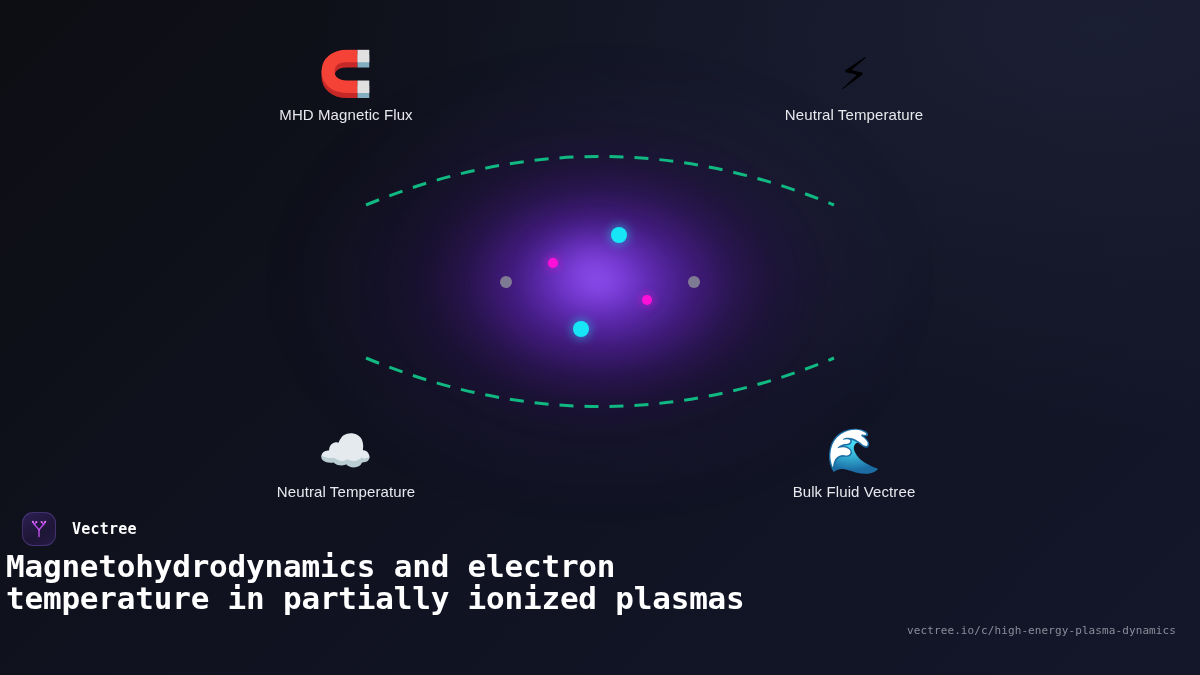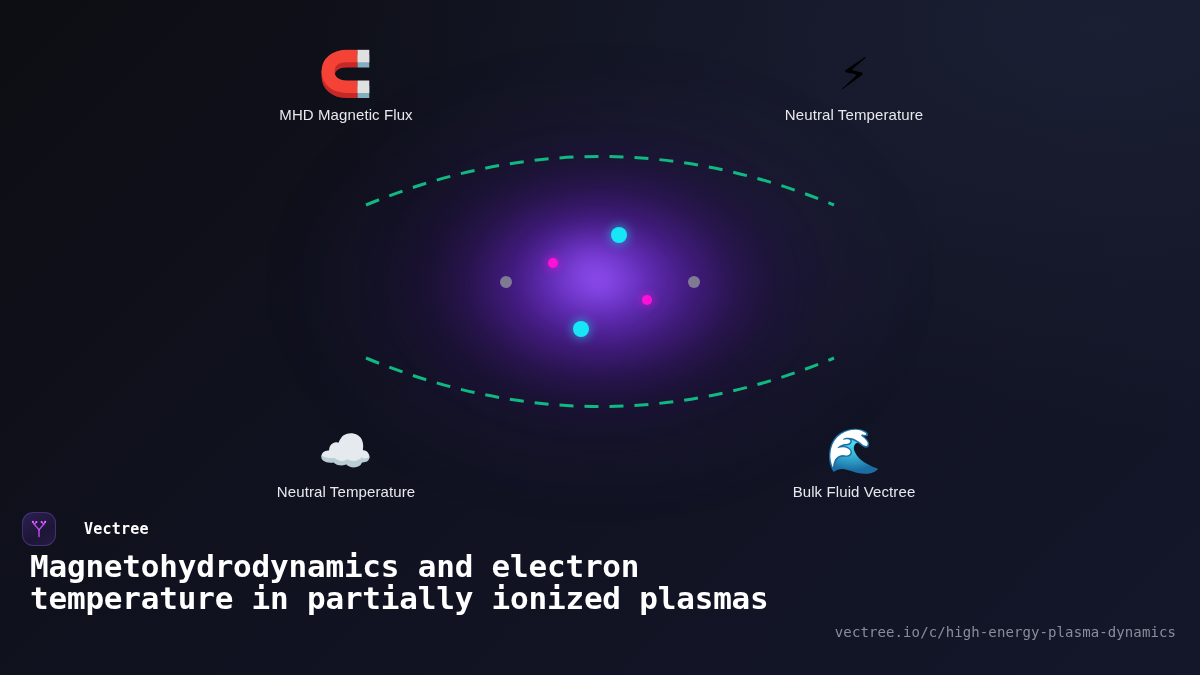--- a/index.html
+++ b/index.html
@@ -112,54 +112,54 @@
   #node-tr { left:854px; top:48px; }
   #node-bl { left:346px; top:425px; }
   #node-br { left:854px; top:425px; }
 
   
   .brand-row {
     position:absolute;
     left:22px; top:512px;
     display:flex;
     align-items:center;
-    gap:28px;
+    gap:16px;
   }
   .brand-logo {
     width:34px; height:34px;
     border-radius:11px;
     background:linear-gradient(150deg,#2b1f52 0%,#1e1636 60%,#241a44 100%);
     border:1px solid rgba(150,110,230,0.28);
     display:flex; align-items:center; justify-content:center;
   }
   .brand-name {
     font-family:"DejaVu Sans Mono", monospace;
     font-weight:bold;
     font-size:15px;
     color:#ffffff;
     letter-spacing:0.2px;
   }
 
   .headline {
     position:absolute;
-    left:30px; top:550px;
+    left:6px; top:550px;
     width:760px;
     font-family:"DejaVu Sans Mono", monospace;
     font-weight:bold;
     font-size:31px;
     line-height:32px;
     color:#ffffff;
     letter-spacing:-0.2px;
   }
 
   .footer-url {
     position:absolute;
     right:24px; top:624px;
     font-family:"DejaVu Sans Mono", monospace;
-    font-size:14px;
+    font-size:11px;
     color:#8a8d99;
     letter-spacing:0.1px;
   }
 </style>
 </head>
 <body>
 
 <div id="stage">
 
   <div>

